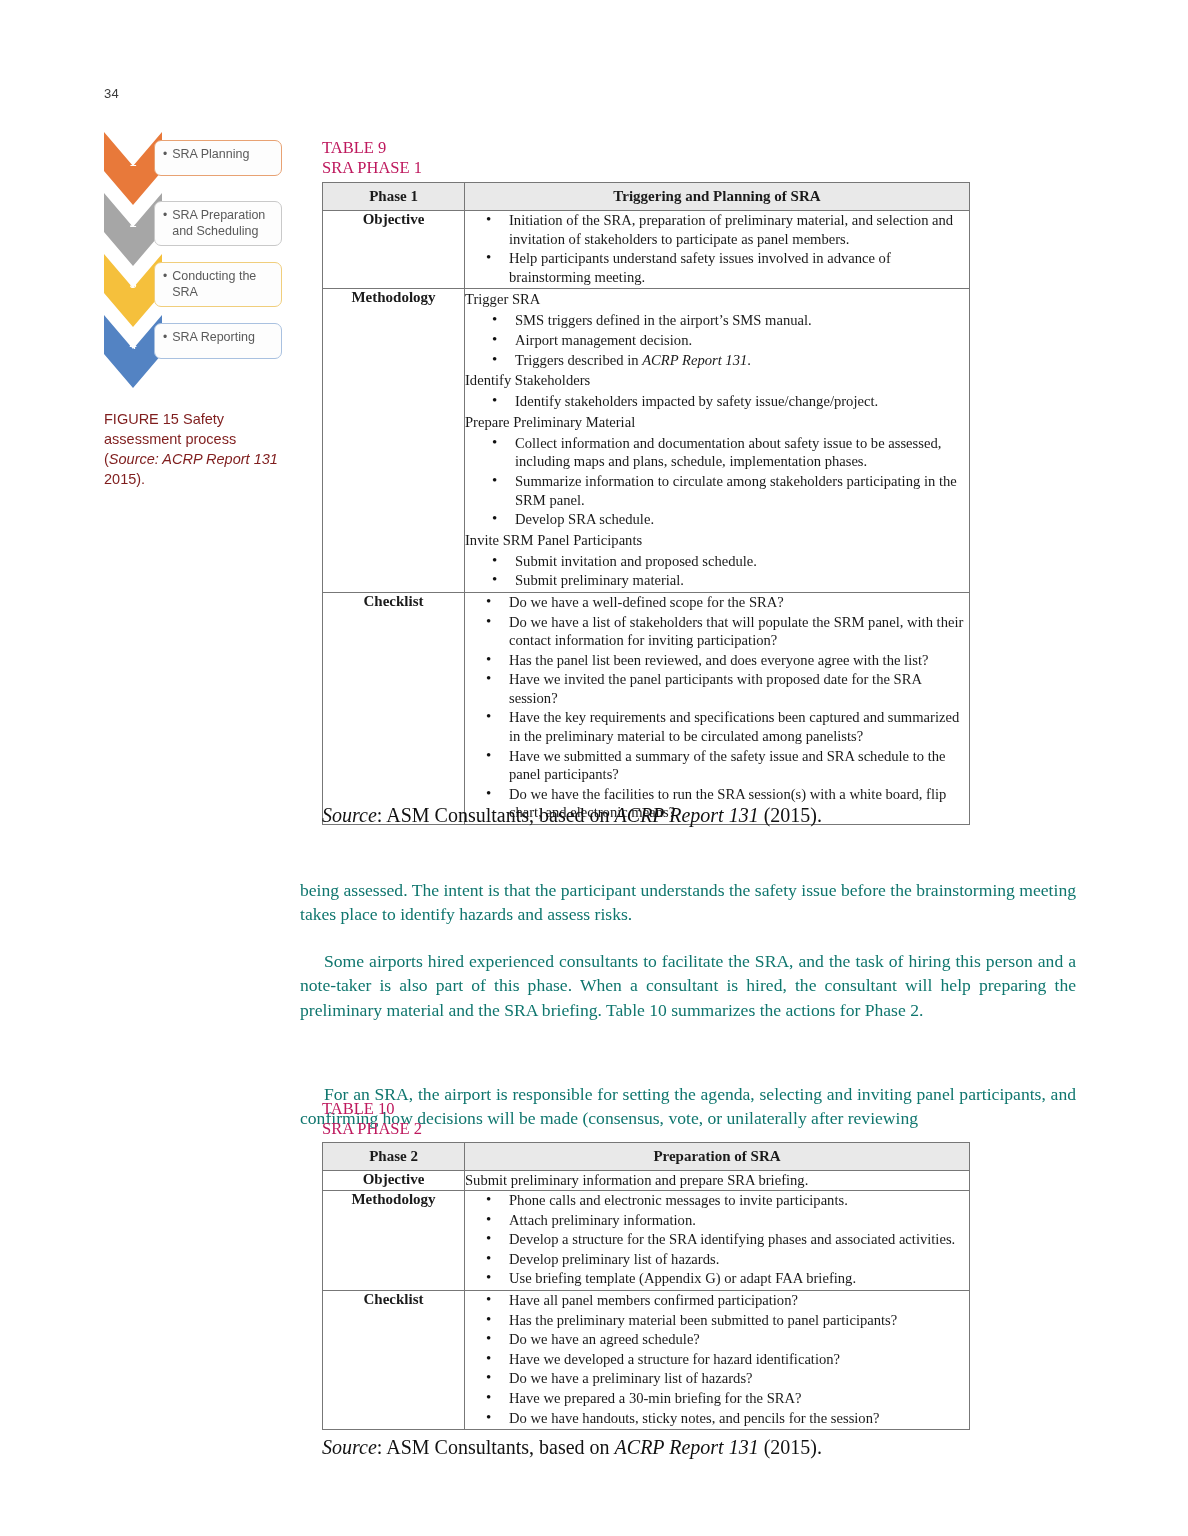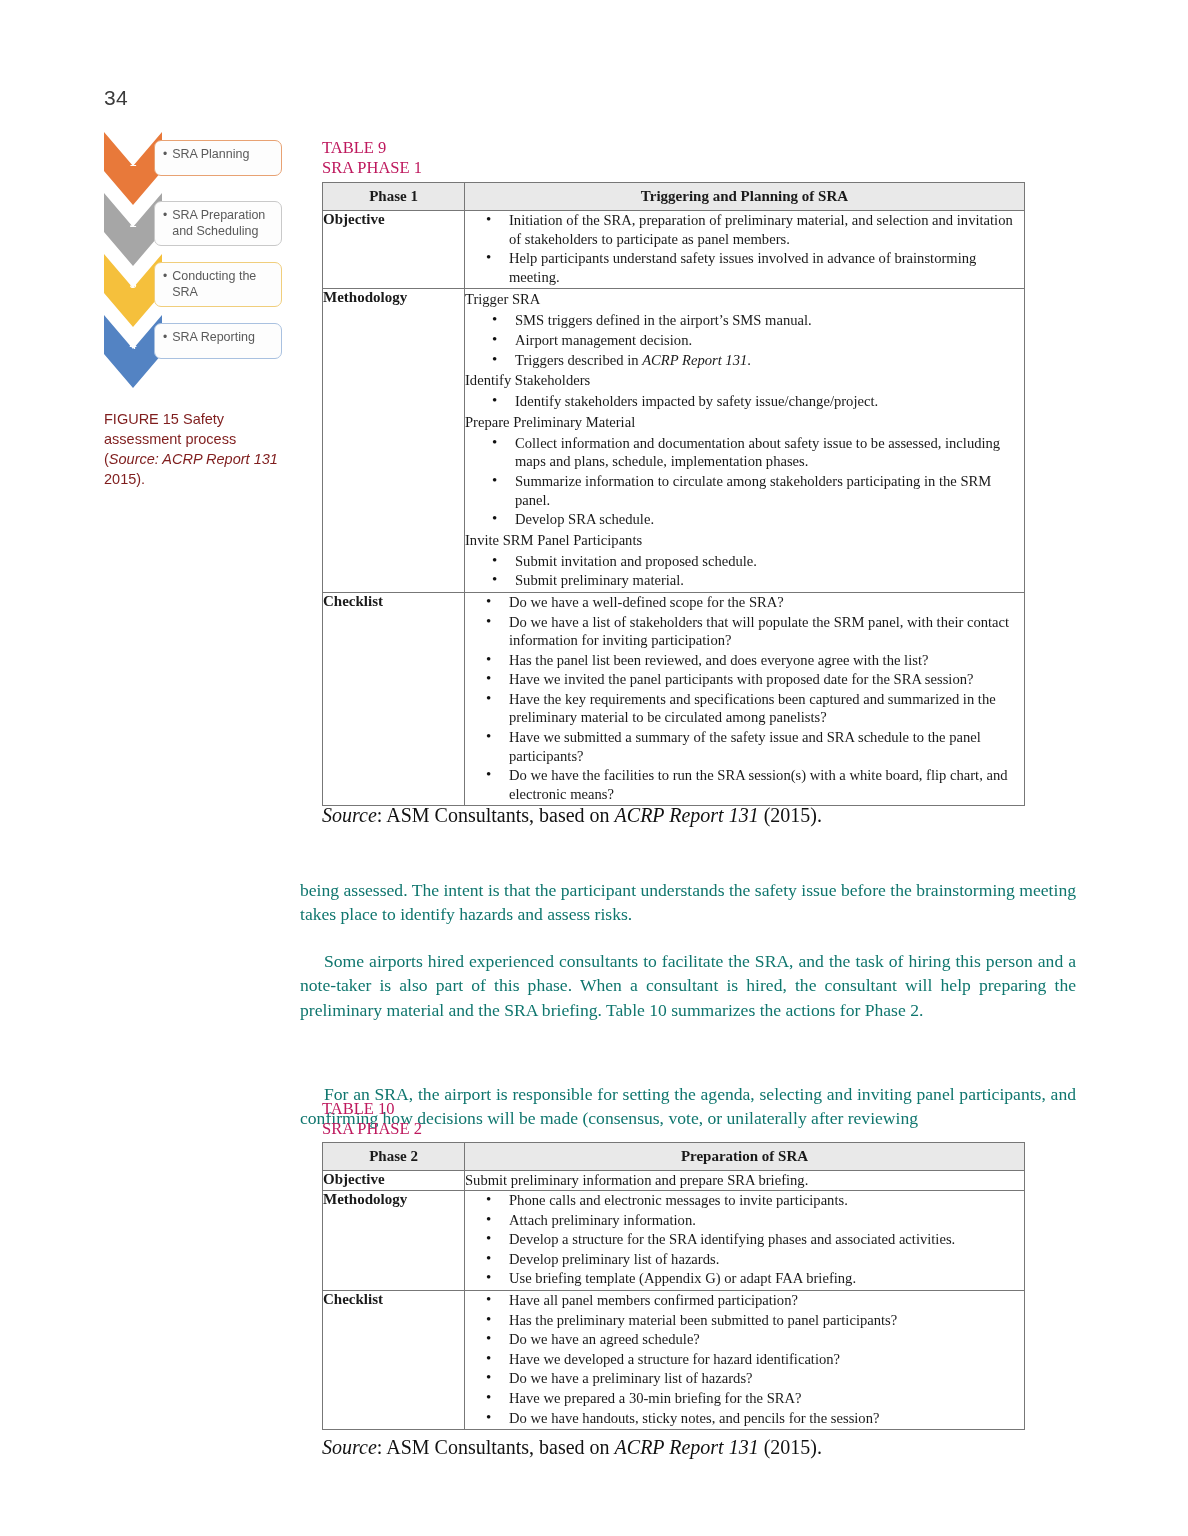--- a/index.html
+++ b/index.html
@@ -15,21 +15,21 @@
     color: #1a1a1a;
     overflow: hidden;
   }
 
   
   .page-number {
     position: absolute;
     left: 104px;
     top: 86px;
     font-family: "Liberation Sans", sans-serif;
-    font-size: 21px;
+    font-size: 13px;
     color: #3b3b3b;
     letter-spacing: 0.3px;
   }
 
   
   .figure-block {
     position: absolute;
     left: 104px;
     top: 132px;
     width: 186px;
@@ -111,21 +111,21 @@
     font-size: 16.5px;
     line-height: 20px;
     color: #be185d;
   }
   #table9-title { top: 138px; }
   #table10-title { top: 1099px; }
 
   .doc-table {
     position: absolute;
     left: 322px;
-    width: 703px;
+    width: 648px;
     border-collapse: collapse;
     table-layout: fixed;
     font-size: 14.6px;
   }
   #table9 { top: 182px; }
   #table10 { top: 1142px; }
 
   .doc-table td, .doc-table th {
     border: 1px solid #777;
     vertical-align: top;
@@ -135,20 +135,21 @@
     background: #e9e9e9;
     font-weight: bold;
     text-align: center;
     padding: 5px 4px 5px 4px;
     font-size: 15px;
   }
   .col-label { width: 142px; }
 
   .lbl-cell {
     font-weight: bold;
+    text-align: center;
     vertical-align: middle;
     font-size: 15px;
     padding: 6px 4px;
   }
   .content-cell { padding: 6px 8px 8px 8px; }
 
   .ct-head {
     margin: 1px 0 2px 0;
     line-height: 19px;
   }

